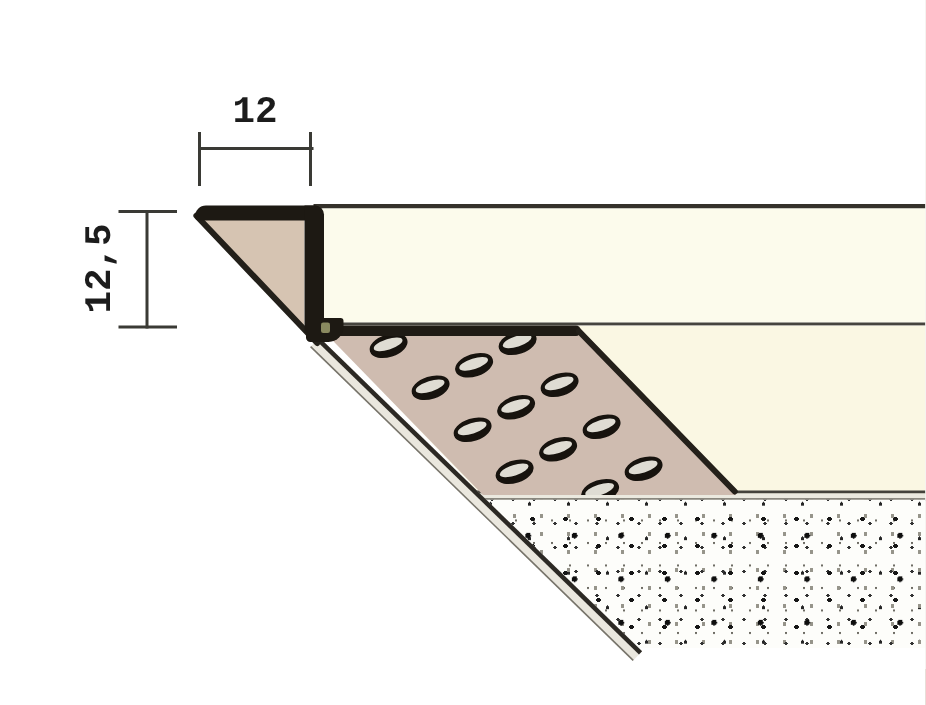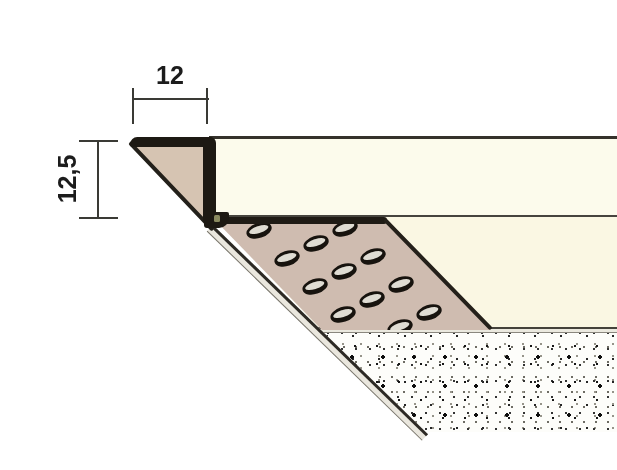--- a/index.html
+++ b/index.html
@@ -1,18 +1,18 @@
 <!DOCTYPE html>
 <html><head>
 <meta charset="utf-8">
 <style>
   html,body{margin:0;padding:0;background:#ffffff;}
   #canvas{
     position:relative;width:617px;height:446px;background:#ffffff;overflow:hidden;
-    font-family:Liberation Sans, sans-serif;
+    font-family:Liberation Mono, monospace;
   }
   .abs{position:absolute;}
   
   .board1-topline{left:209px;top:136px;width:408px;height:3px;background:#35322b;}
   .board1{left:209px;top:139px;width:408px;height:76px;background:#fcfbec;}
   .board-divider{left:212px;top:215px;width:405px;height:2.2px;background:#46443e;}
   .board2{left:0;top:0;width:617px;height:470px;background:#faf7e3;
     clip-path:polygon(213px 217px,617px 217px,617px 331px,322px 331px);}
   .b2-line-dark{left:316px;top:327px;width:301px;height:2.4px;background:#44423b;}
   .b2-line-light{left:318px;top:329.4px;width:299px;height:2.6px;background:#ebe9df;}

